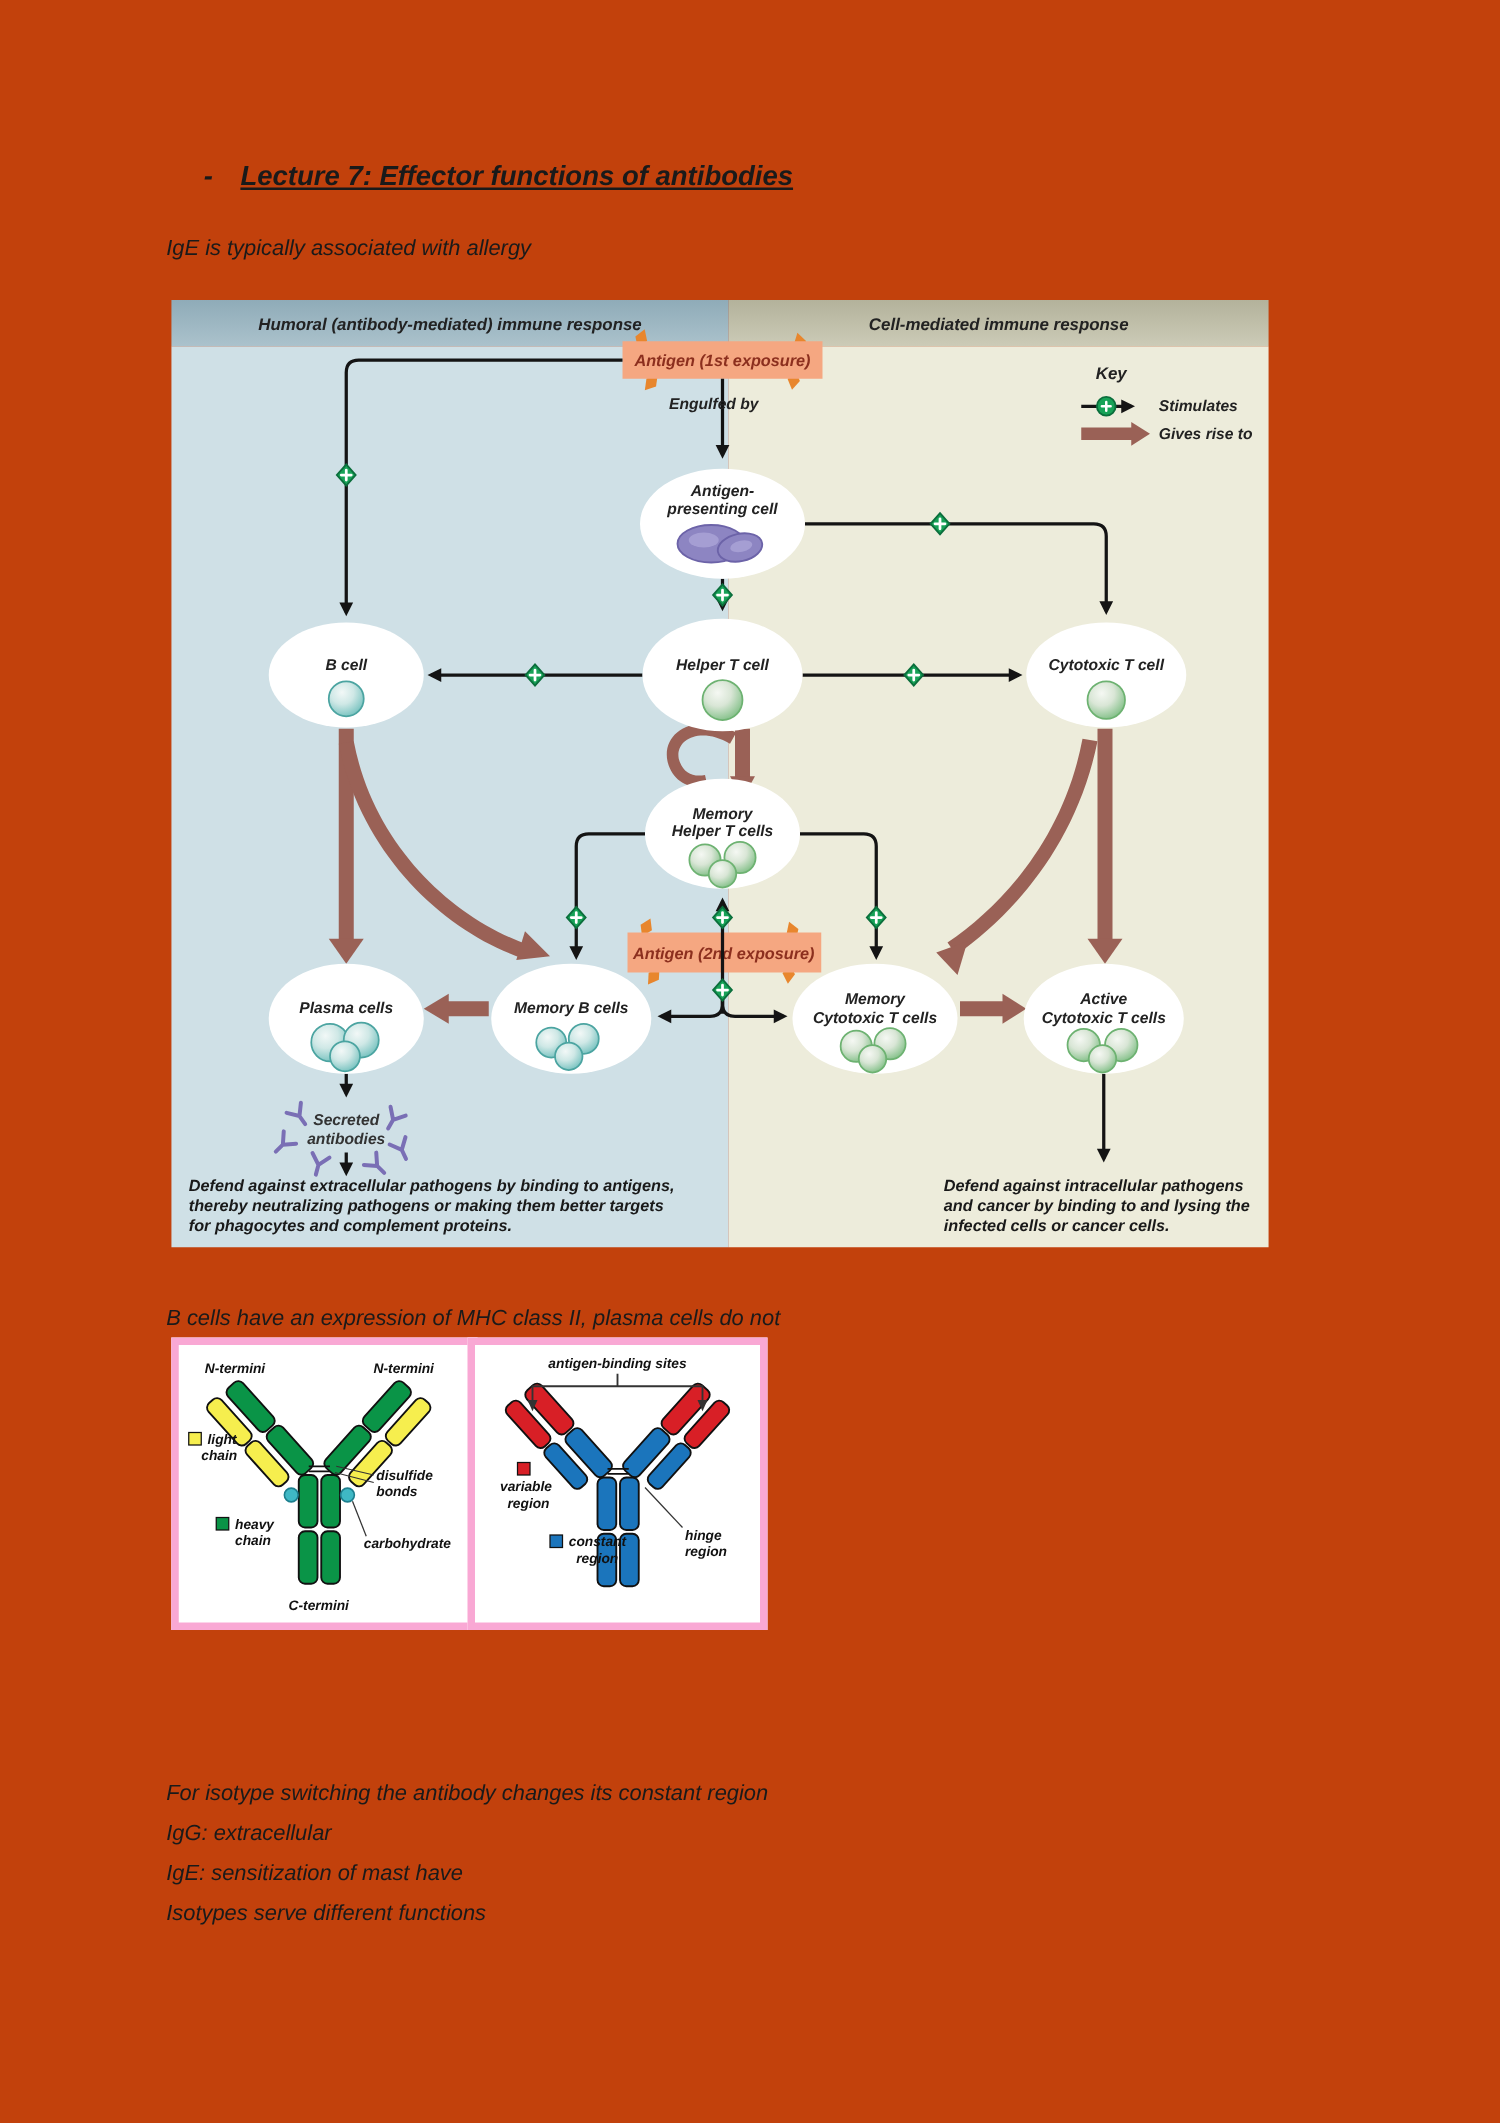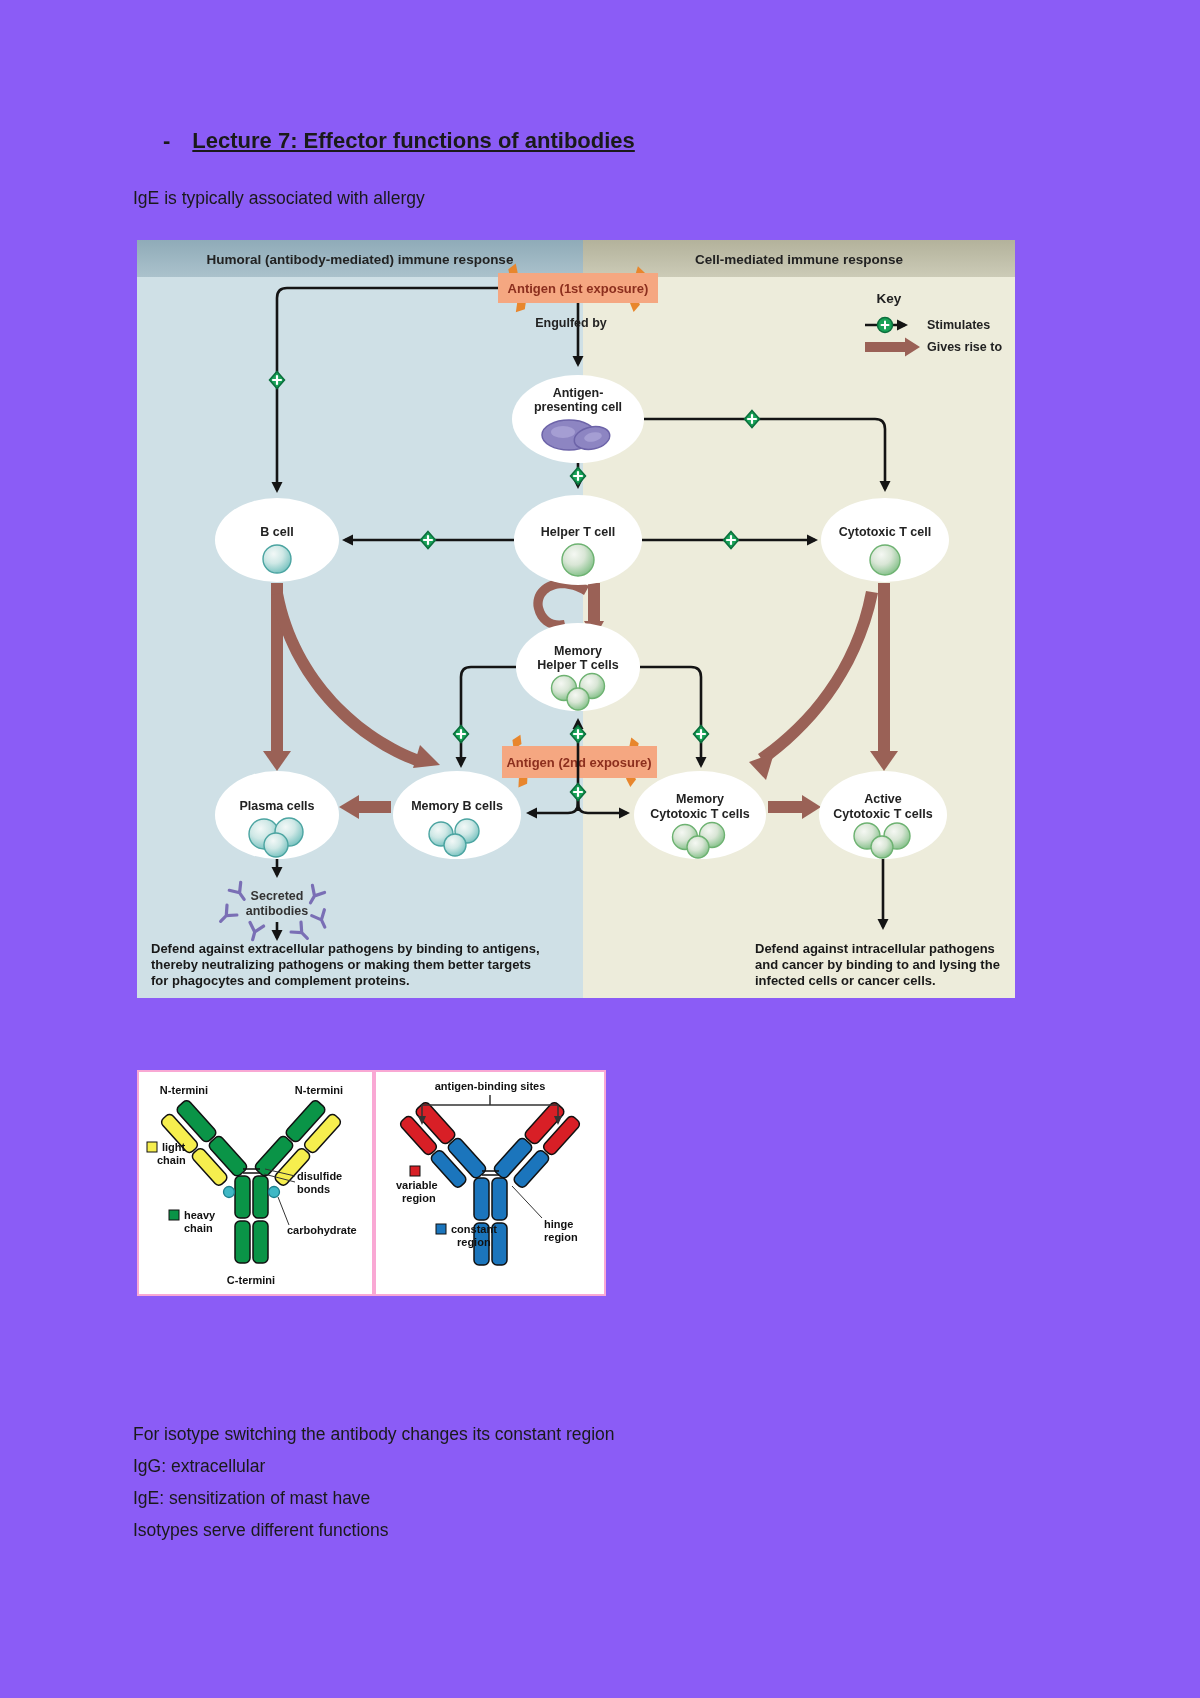--- a/index.html
+++ b/index.html
@@ -1,23 +1,23 @@
 <!DOCTYPE html>
 <html><head>
 <meta charset="utf-8">
 <style>
   html,body{margin:0;padding:0;background:#ffffff;}
-  .page{position:relative;width:1200px;height:1698px;background:#8b5cf6;
-        font-family:"Liberation Sans",sans-serif;color:#1a1a1a;overflow:hidden;}
+  .page{position:relative;width:1200px;height:1698px;background:#c2410c;
+        font-family:"Liberation Sans",sans-serif;color:#1a1a1a;overflow:hidden;font-style:italic;}
   .title-row{position:absolute;top:128px;left:163px;font-size:22px;font-weight:bold;}
   .title-row .dash{margin-right:22px;text-decoration:none;}
   .title-row .title{text-decoration:underline;}
   .bodyline{position:absolute;left:133px;font-size:17.5px;line-height:1.2;white-space:nowrap;}
   .fig1{position:absolute;left:137px;top:237px;width:856px;height:761px;}
-  .fig2panel{position:absolute;top:1070px;background:#fff;border:2px solid #f9a8d4;}
+  .fig2panel{position:absolute;top:1070px;background:#fff;border:6px solid #f9a8d4;}
   .p1{left:137px;width:233px;height:222px;}
   .p2{left:374px;width:228px;height:222px;}
   svg{display:block;}
   svg text{font-family:"Liberation Sans",sans-serif;}
   .hdr{font-size:13.5px;font-weight:bold;fill:#222;text-anchor:middle;}
   .nl{font-size:12.5px;font-weight:bold;fill:#222;text-anchor:middle;}
   .cap{font-size:13px;font-weight:bold;fill:#191919;text-anchor:start;}
   .keyt{font-size:12.5px;font-weight:bold;fill:#222;text-anchor:start;}
   .abx{font-size:13px;font-weight:bold;fill:#8c2f1e;text-anchor:middle;}
   .sec{font-size:12.5px;font-weight:bold;fill:#333;text-anchor:middle;}
@@ -231,20 +231,21 @@
       <text class="cap" x="14" y="748">for phagocytes and complement proteins.</text>
     </g>
     <g>
       <text class="cap" x="618" y="716">Defend against intracellular pathogens</text>
       <text class="cap" x="618" y="732">and cancer by binding to and lysing the</text>
       <text class="cap" x="618" y="748">infected cells or cancer cells.</text>
     </g>
   </svg>
   </div>
 
+  <p class="bodyline" style="top:1026px">B cells have an expression of MHC class II, plasma cells do not</p>
 
   <div class="fig2panel p1">
   <svg width="233" height="222" viewBox="0 0 233 222">
     <g>
 
       <g transform="translate(86,112) rotate(-42)" fill="#f6ee4e" stroke="#111" stroke-width="1.5">
         <rect x="-7" y="-44" width="14" height="42" rx="5"></rect>
             <rect x="-7" y="-90" width="14" height="44" rx="5"></rect>
       </g>
       <g transform="translate(138,112) rotate(42)" fill="#f6ee4e" stroke="#111" stroke-width="1.5">

